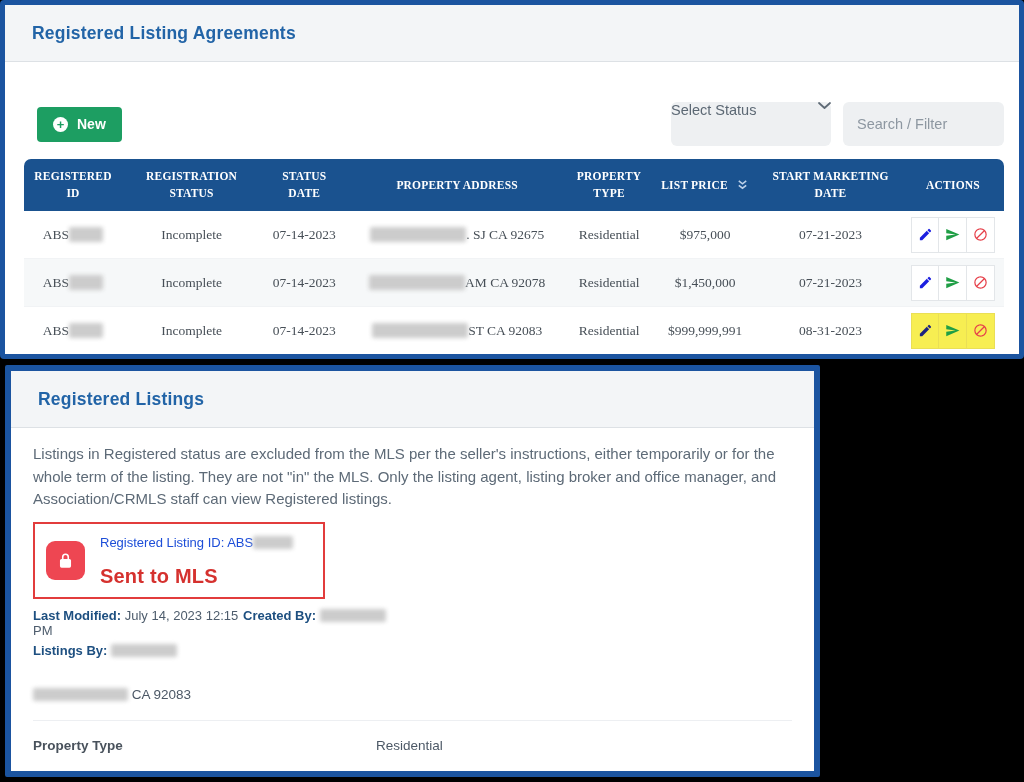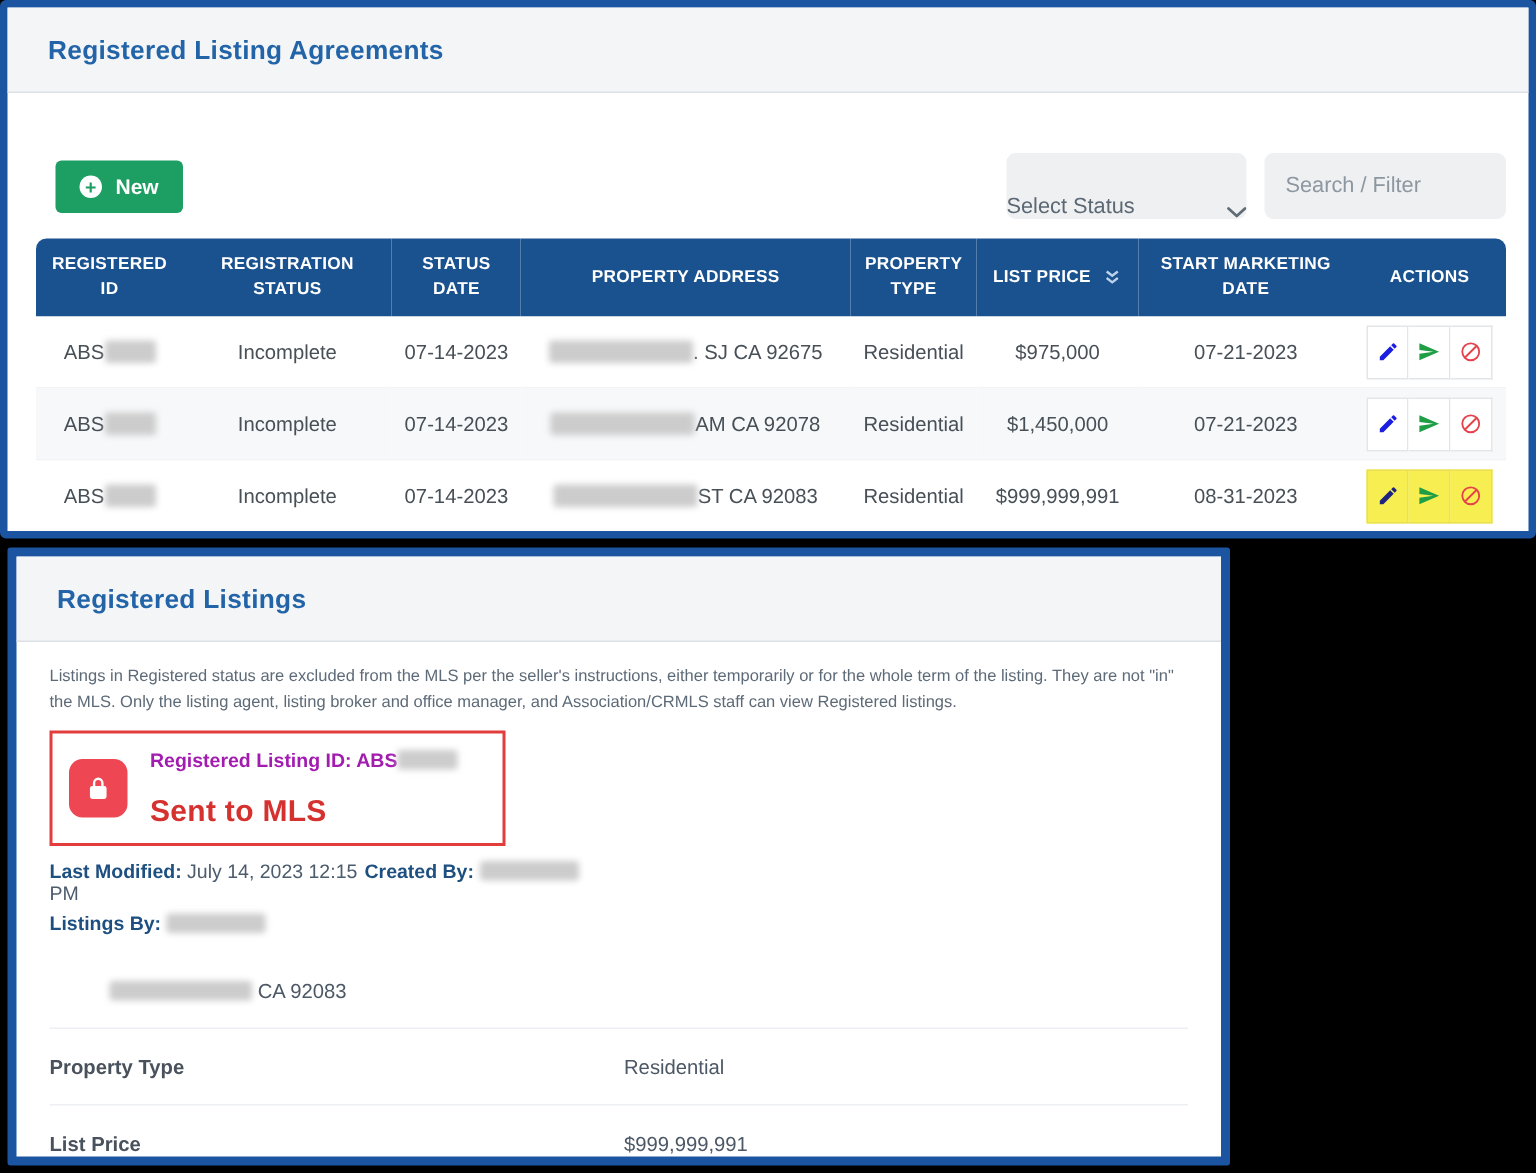--- a/index.html
+++ b/index.html
@@ -13,27 +13,27 @@
     display:flex; align-items:center; padding:0 27px; }
   .panel-title { font-size:17.5px; font-weight:bold; color:#2264a7; letter-spacing:.2px; }
 
   .toolbar { display:flex; align-items:center; margin:40px 15px 0 32px; }
   .btn-new { height:35px; padding:0 16px; background:#1d9e62; border:none; border-radius:4px;
     color:#fff; font-weight:bold; font-size:14px; display:inline-flex; align-items:center; gap:9px; cursor:pointer; }
   .plus-circle { width:15px; height:15px; border-radius:50%; background:#fff; color:#1d9e62;
     font-size:13px; font-weight:bold; display:flex; align-items:center; justify-content:center; line-height:13px; }
   .spacer { flex:1; }
   .select-status { width:160px; height:44px; background:#eef0f2; border-radius:6px;
-    display:flex; align-items:flex-end; justify-content:space-between; padding:0 0;
+    display:flex; align-items:flex-start; justify-content:space-between; padding:0 0;
     font-size:14.5px; color:#5c6874; cursor:pointer; }
   .search-input { width:161px; height:44px; background:#eef0f2; border:none; border-radius:6px;
     margin-left:12px; padding:0 14px; font-size:14.5px; color:#3c454e; outline:none; }
   .search-input::placeholder { color:#8d97a1; }
 
-  .table-wrap { margin:13px 15px 0 19px; }
+  .table-wrap { margin:13px 15px 0 19px;font-family:Liberation Serif, serif; }
   table { width:980px; border-collapse:separate; border-spacing:0; table-layout:fixed; }
   th { background:#1a528f; color:#fff; font-size:11.5px; font-weight:bold; text-align:center;
     vertical-align:middle; height:52px; padding:6px 4px; line-height:1.45; letter-spacing:.2px; }
   th:first-child { border-top-left-radius:7px; }
   th:last-child  { border-top-right-radius:7px; }
   .th-flex { display:flex; align-items:center; justify-content:center; gap:8px; }
   td { text-align:center; font-size:13.5px; color:#474f57; height:48px; vertical-align:middle;
     border-bottom:1px solid #f1f3f5; background:#fff; }
   tr.alt td { background:#f6f8f9; }
   col.c-id{width:10%} col.c-rs{width:14.2%} col.c-sd{width:8.8%} col.c-pa{width:22.4%}
@@ -49,38 +49,38 @@
   .actions-group { display:inline-flex; }
   .action-btn { width:28px; height:36px; background:#fff; border:1px solid #e3e6e9;
     display:flex; align-items:center; justify-content:center; cursor:pointer; }
   .action-btn + .action-btn { border-left:none; }
   tr.hl .action-btn { background:#f7ee52; border-color:#eadf55; }
 
   
   .bottom-panel { position:absolute; left:5px; top:365px; width:815px; height:412px;
     background:#fff; border:6px solid #1b54a0; border-radius:2px; overflow:hidden; }
   .bp-body { padding:0 22px; }
-  .bp-desc { margin-top:15px; font-size:11px; color:#5d6a77; line-height:1.5; max-width:768px; }
+  .bp-desc { margin-top:15px; font-size:15px; color:#5d6a77; line-height:1.5; max-width:768px; }
 
   .status-box { margin-top:11px; display:inline-flex; align-items:center; gap:15px;
     border:2px solid #e23c3c; padding:9px 30px 9px 11px; background:#fff; }
   .lock-badge { width:39px; height:39px; border-radius:9px; background:#ee4652;
     display:flex; align-items:center; justify-content:center; }
-  .status-line1 { font-size:13px; font-weight:bold; color:#a21caf; }
+  .status-line1 { font-size:13px; font-weight:normal; color:#1d4ed8; }
   .status-line2 { font-size:20px; font-weight:bold; color:#d5312e; margin-top:14px; letter-spacing:.2px; }
 
   .meta { margin-top:9px; display:grid; grid-template-columns:210px auto; row-gap:5px; font-size:13px; }
   .meta .lbl { font-weight:bold; color:#1d4f80; }
   .meta .val { color:#4d5c6c; }
 
   .details { margin-top:12px; }
   .detail-row { display:flex; align-items:center; height:51px; border-bottom:1px solid #edeff2; font-size:13.5px; }
   .detail-row:last-child { border-bottom:none; }
   .detail-label { width:343px; font-weight:bold; color:#49525c; }
-  .detail-value { color:#4c5866;margin-left:40px; }
+  .detail-value { color:#4c5866; }
 
   svg { display:block; }
 </style>
 </head>
 <body>
 
 <div class="stage">
 
   <section class="top-panel">
     <div class="panel-header">

